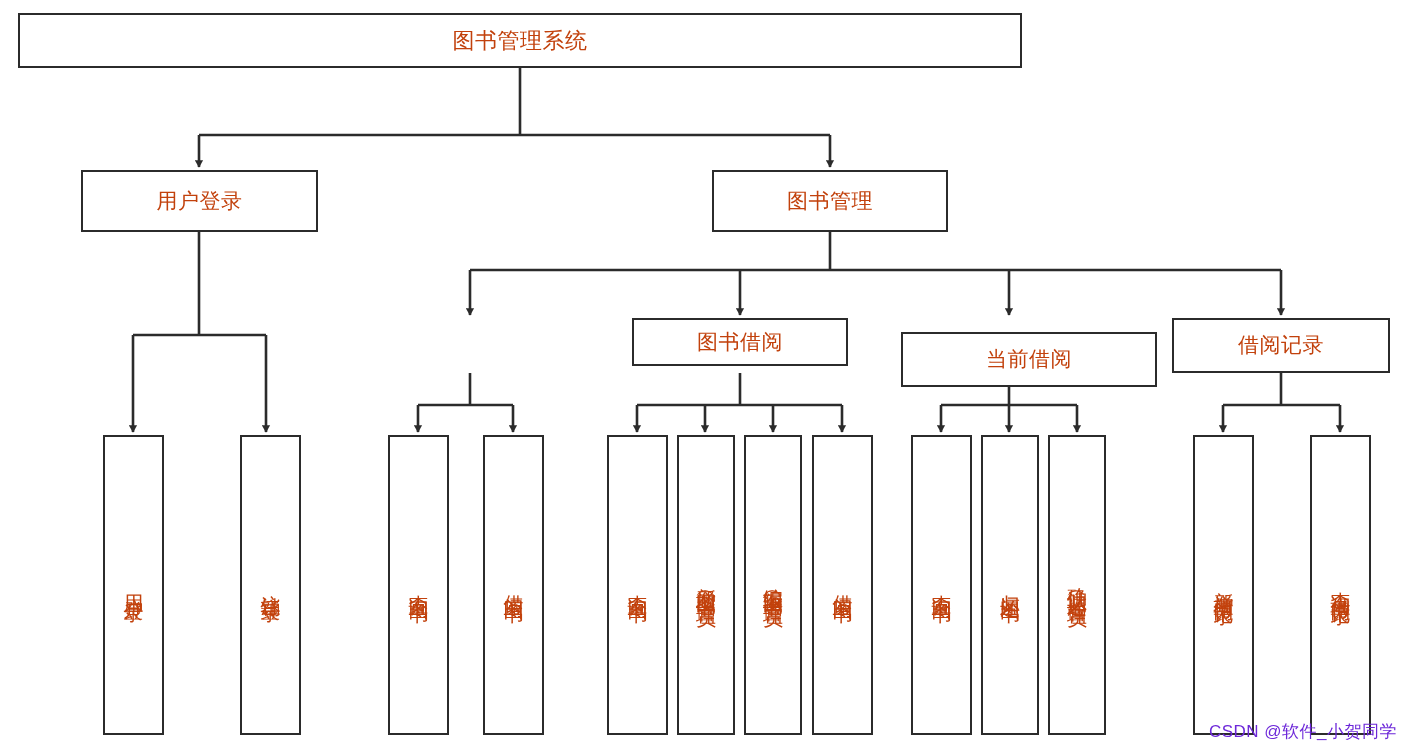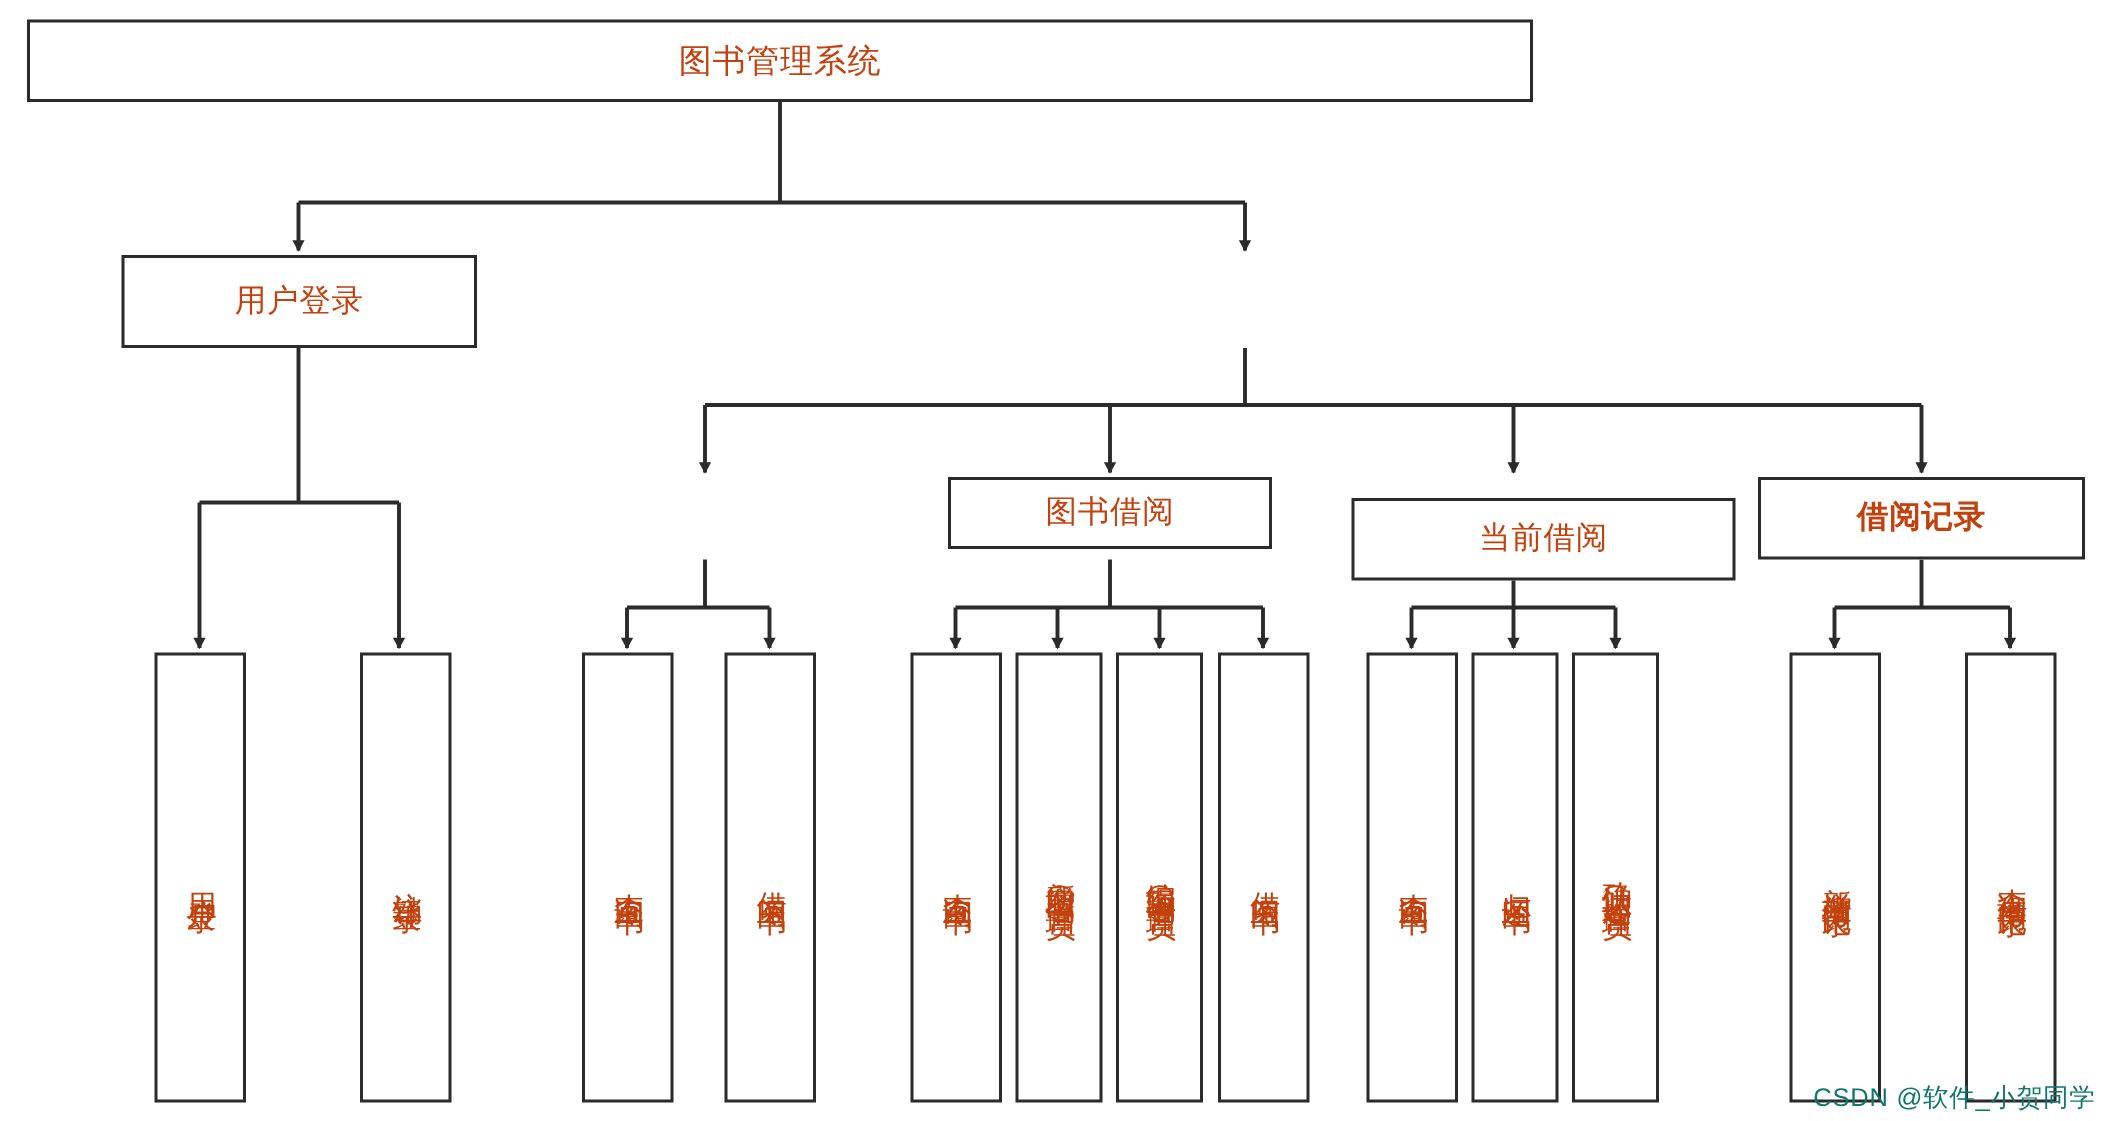--- a/index.html
+++ b/index.html
@@ -54,21 +54,21 @@
     white-space: nowrap;
     padding: 6px 0;
     align-items: center;
     justify-content: center;
   }
   .watermark {
     position: absolute;
     right: 8px;
     bottom: 4px;
     font-size: 17px;
-    color: #0f766e;
+    color: #6d28d9;
     white-space: nowrap;
     letter-spacing: 0.5px;
     z-index: 5;
   }
 </style>
 </head>
 <body>
 
 <div id="diagram-root">
 
@@ -121,27 +121,28 @@
       <path d="M1223,405 L1340,405"></path>
       <path d="M1223,405 L1223,432" marker-end="url(#arrowhead)"></path>
       <path d="M1340,405 L1340,432" marker-end="url(#arrowhead)"></path>
     </g>
   </svg>
 
   <div class="node node-h node-root" style="left:18px; top:13px; width:1004px; height:55px;">图书管理系统</div>
 
   <div class="node node-h" style="left:81px; top:170px; width:237px; height:62px;">用户登录</div>
 
+  <div class="node node-h" style="left:712px; top:170px; width:236px; height:62px;">图书管理</div>
 
 
   <div class="node node-h" style="left:632px; top:318px; width:216px; height:48px;">图书借阅</div>
 
   <div class="node node-h" style="left:901px; top:332px; width:256px; height:55px;">当前借阅</div>
 
-  <div class="node node-h" style="left:1172px; top:318px; width:218px; height:55px;font-weight:bold;">借阅记录</div>
+  <div class="node node-h" style="left:1172px; top:318px; width:218px; height:55px;">借阅记录</div>
 
   <div class="node node-v" style="left:103px; top:435px; width:61px; height:300px;">用户登录</div>
 
   <div class="node node-v" style="left:240px; top:435px; width:61px; height:300px;">注销登录</div>
 
   <div class="node node-v" style="left:388px; top:435px; width:61px; height:300px;">查询图书</div>
 
   <div class="node node-v" style="left:483px; top:435px; width:61px; height:300px;">借阅图书</div>
 
   <div class="node node-v" style="left:607px; top:435px; width:61px; height:300px;">查询图书</div>

